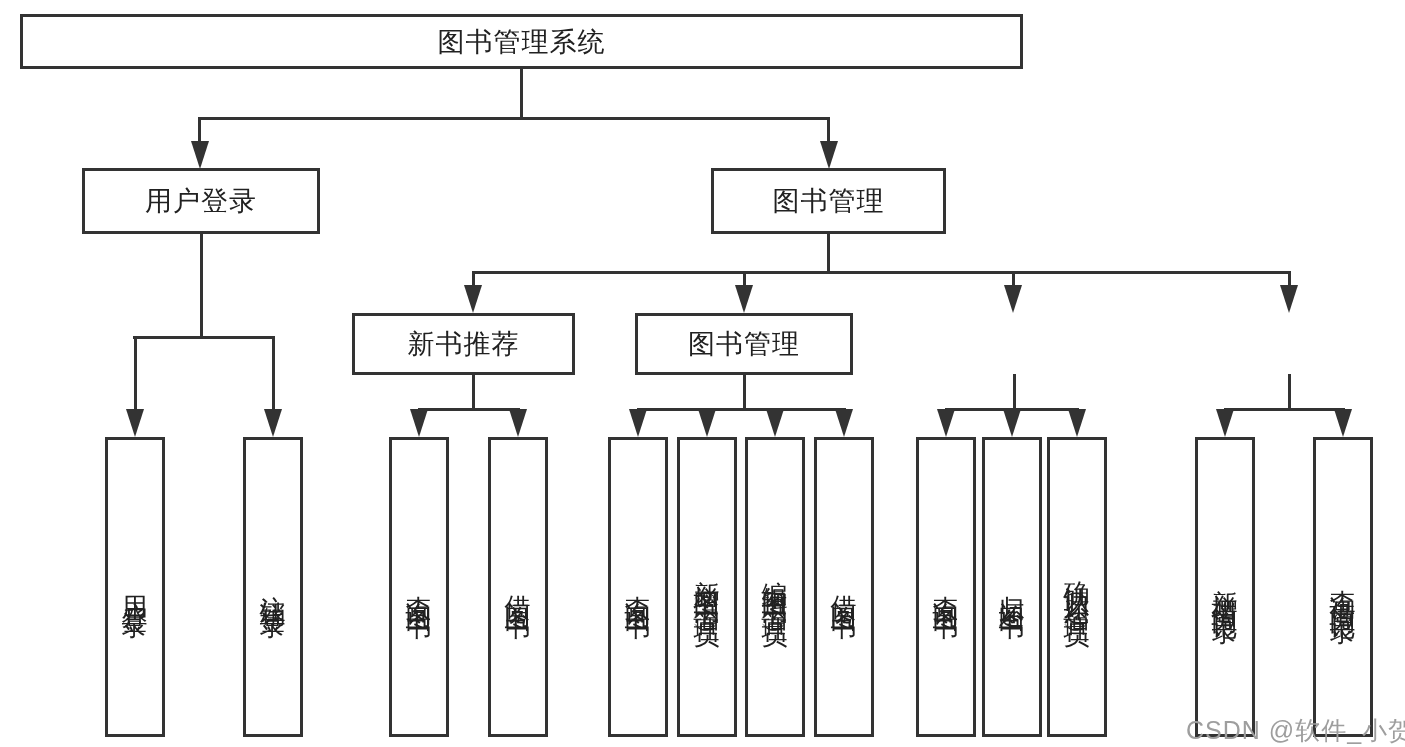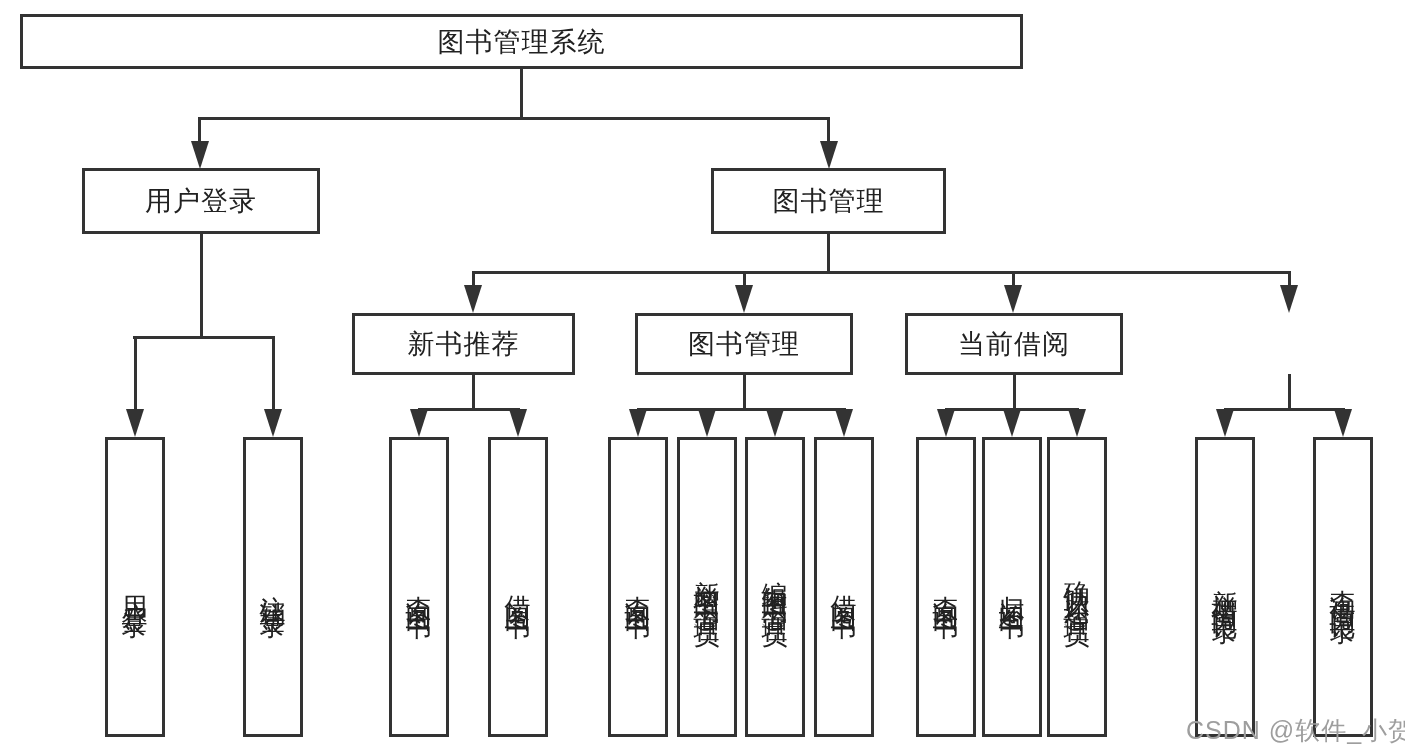--- a/index.html
+++ b/index.html
@@ -103,23 +103,20 @@
   <div class="arr" style="left:735px;top:285px"></div>
   <div class="arr" style="left:1004px;top:285px"></div>
   <div class="arr" style="left:1280px;top:285px"></div>
 
   <div class="box" style="left:352px;top:313px;width:223px;height:62px">
     <span class="lbl">新书推荐</span>
   </div>
   <div class="box" style="left:635px;top:313px;width:218px;height:62px">
     <span class="lbl">图书管理</span>
   </div>
-  <div class="box" style="left:905px;top:313px;width:218px;height:62px">
-    <span class="lbl">当前借阅</span>
-  </div>
 
   <div class="ln" style="left:472px;top:374px;width:3px;height:37px"></div>
   <div class="ln" style="left:418px;top:408px;width:102px;height:3px"></div>
   <div class="arr" style="left:410px;top:409px"></div>
   <div class="arr" style="left:509px;top:409px"></div>
 
   <div class="ln" style="left:743px;top:374px;width:3px;height:37px"></div>
   <div class="ln" style="left:637px;top:408px;width:209px;height:3px"></div>
   <div class="arr" style="left:629px;top:409px"></div>
   <div class="arr" style="left:698px;top:409px"></div>

